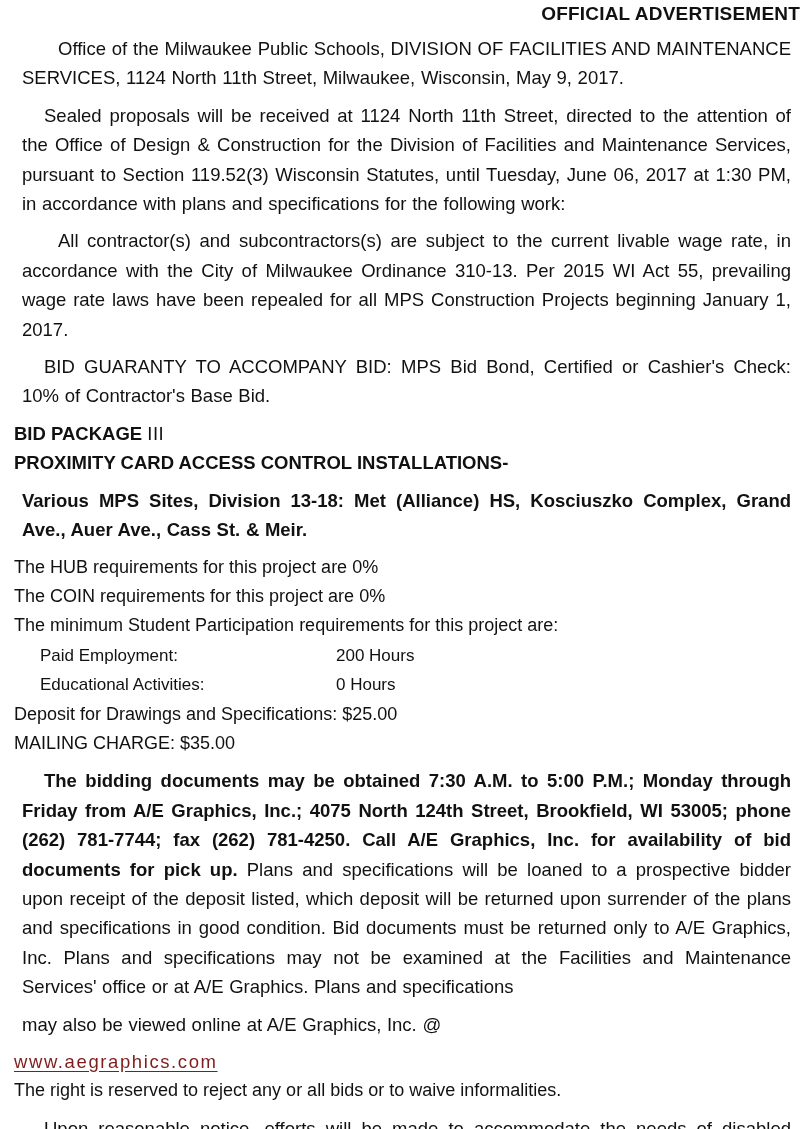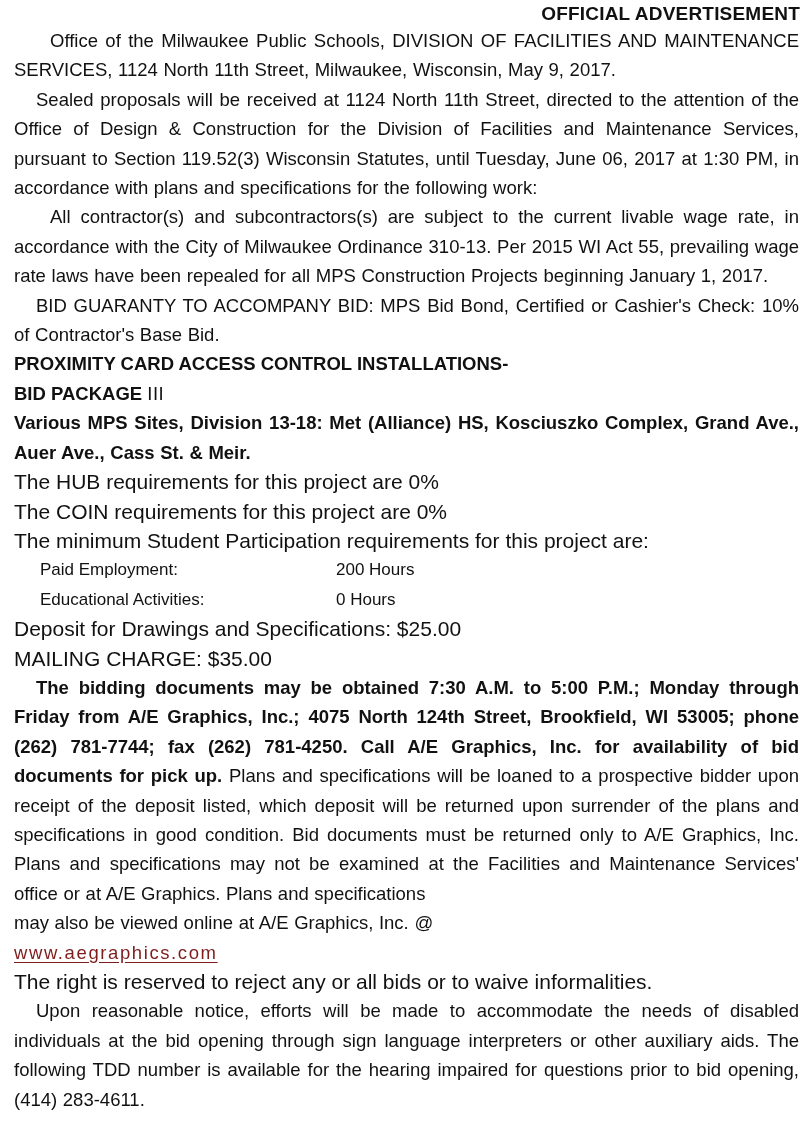--- a/index.html
+++ b/index.html
@@ -31,38 +31,38 @@
     font-weight: bold;
     letter-spacing: 0.2px;
     line-height: 24px;
     margin: 2px 0 0 0;
     padding: 0;
   }
 
   .para {
     font-size: 18.5px;
     line-height: 29.4px;
-    margin: 0;
+    margin: 8px;
     padding: 0 1px 0 14px;
     text-align: justify;
     text-justify: inter-word;
     word-spacing: 0.5px;
   }
   .para .lead {
     display: inline-block;
     width: 22px;
   }
   .para.lead-wide .lead {
     display: inline-block;
     width: 36px;
   }
 
   
   .line {
-    font-size: 21px;
+    font-size: 18px;
     line-height: 29.4px;
     margin: 0;
     padding: 0 15px 0 14px;
     text-align: left;
     white-space: nowrap;
   }
 
   .heading-bold {
     font-size: 18.5px;
     line-height: 29.4px;
@@ -126,23 +126,23 @@
   <h1 class="doc-title">OFFICIAL ADVERTISEMENT</h1>
 
   <p class="para lead-wide"><span class="lead"></span><span>Office of the Milwaukee Public Schools, DIVISION OF FACILITIES AND MAINTENANCE SERVICES, 1124 North 11th Street, Milwaukee, Wisconsin, May 9, 2017.</span></p>
 
   <p class="para"><span class="lead"></span><span>Sealed proposals will be received at 1124 North 11th Street, directed to the attention of the Office of Design &amp; Construction for the Division of Facilities and Maintenance Services, pursuant to Section 119.52(3) Wisconsin Statutes, until Tuesday, June 06, 2017 at 1:30 PM, in accordance with plans and specifications for the following work:</span></p>
 
   <p class="para lead-wide"><span class="lead"></span><span>All contractor(s) and subcontractors(s) are subject to the current livable wage rate, in accordance with the City of Milwaukee Ordinance 310-13. Per 2015 WI Act 55, prevailing wage rate laws have been repealed for all MPS Construction Projects beginning January 1, 2017.</span></p>
 
   <p class="para"><span class="lead"></span><span>BID GUARANTY TO ACCOMPANY BID: MPS Bid Bond, Certified or Cashier's Check: 10% of Contractor's Base Bid.</span></p>
 
+  <p class="heading-bold"><span>BID PACKAGE</span> <span class="thin-numeral">III</span></p>
+
   <p class="heading-bold">PROXIMITY CARD ACCESS CONTROL INSTALLATIONS-</p>
-
-  <p class="heading-bold"><span>BID PACKAGE</span> <span class="thin-numeral">III</span></p>
 
   <p class="para bold-para">Various MPS Sites, Division 13-18: Met (Alliance) HS, Kosciuszko Complex, Grand Ave., Auer Ave., Cass St. &amp; Meir.</p>
 
   <p class="line">The HUB requirements for this project are 0%</p>
 
   <p class="line">The COIN requirements for this project are 0%</p>
 
   <p class="line">The minimum Student Participation requirements for this project are:</p>
 
   <div class="kv-row">

